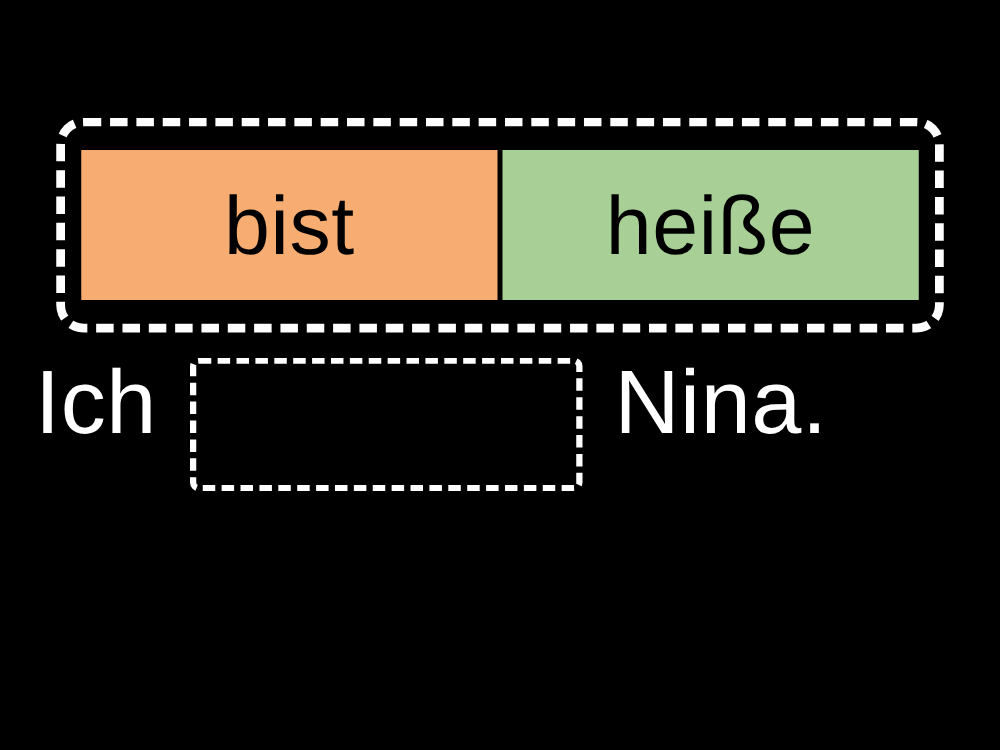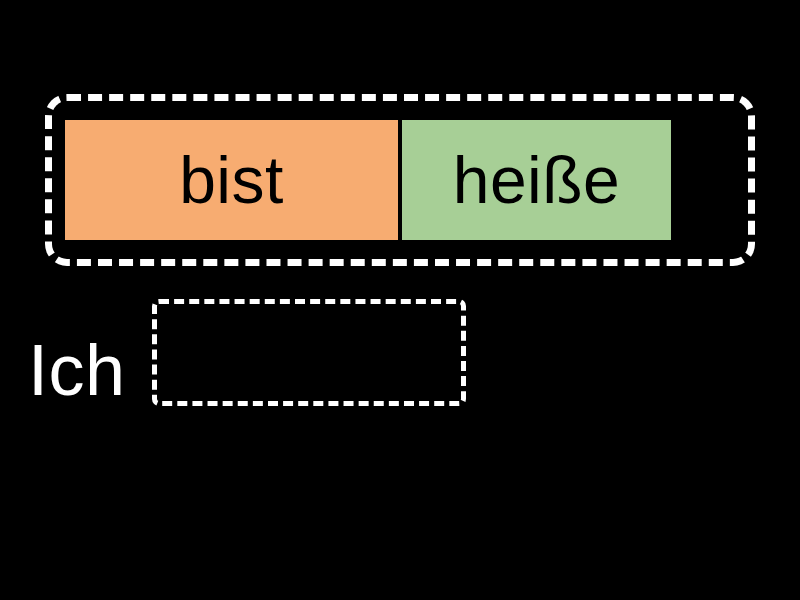--- a/index.html
+++ b/index.html
@@ -40,31 +40,31 @@
     justify-content: center;
     font-size: 66px;
     font-weight: 400;
     color: #000000;
     letter-spacing: 0.5px;
     line-height: 1;
     user-select: none;
     cursor: grab;
   }
   .word-tile.orange { background: #f7ac71; width: 333px; }
-  .word-tile.green  { background: #a7cf96; width: 269px; margin-left: 4px; }
+  .word-tile.green  { background: #a7cf96; width: 333px; margin-left: 4px; }
 
   
   #sentence-row {
     position: absolute;
     left: 0;
     top: 286px;
     width: 800px;
     height: 120px;
     display: flex;
-    align-items: flex-end;
+    align-items: flex-start;
     justify-content: flex-start;
     padding-left: 28px;
     box-sizing: border-box;
   }
 
   .sentence-word {
     font-size: 72px;
     font-weight: 400;
     color: #ffffff;
     line-height: 1;
@@ -97,14 +97,15 @@
   </div>
 
 </div>
 
 <div id="sentence-row">
 
   <span class="sentence-word">Ich</span>
 
   <div id="drop-slot"></div>
 
+  <span class="sentence-word">Nina.</span>
 
 </div>
 
 </body></html>

